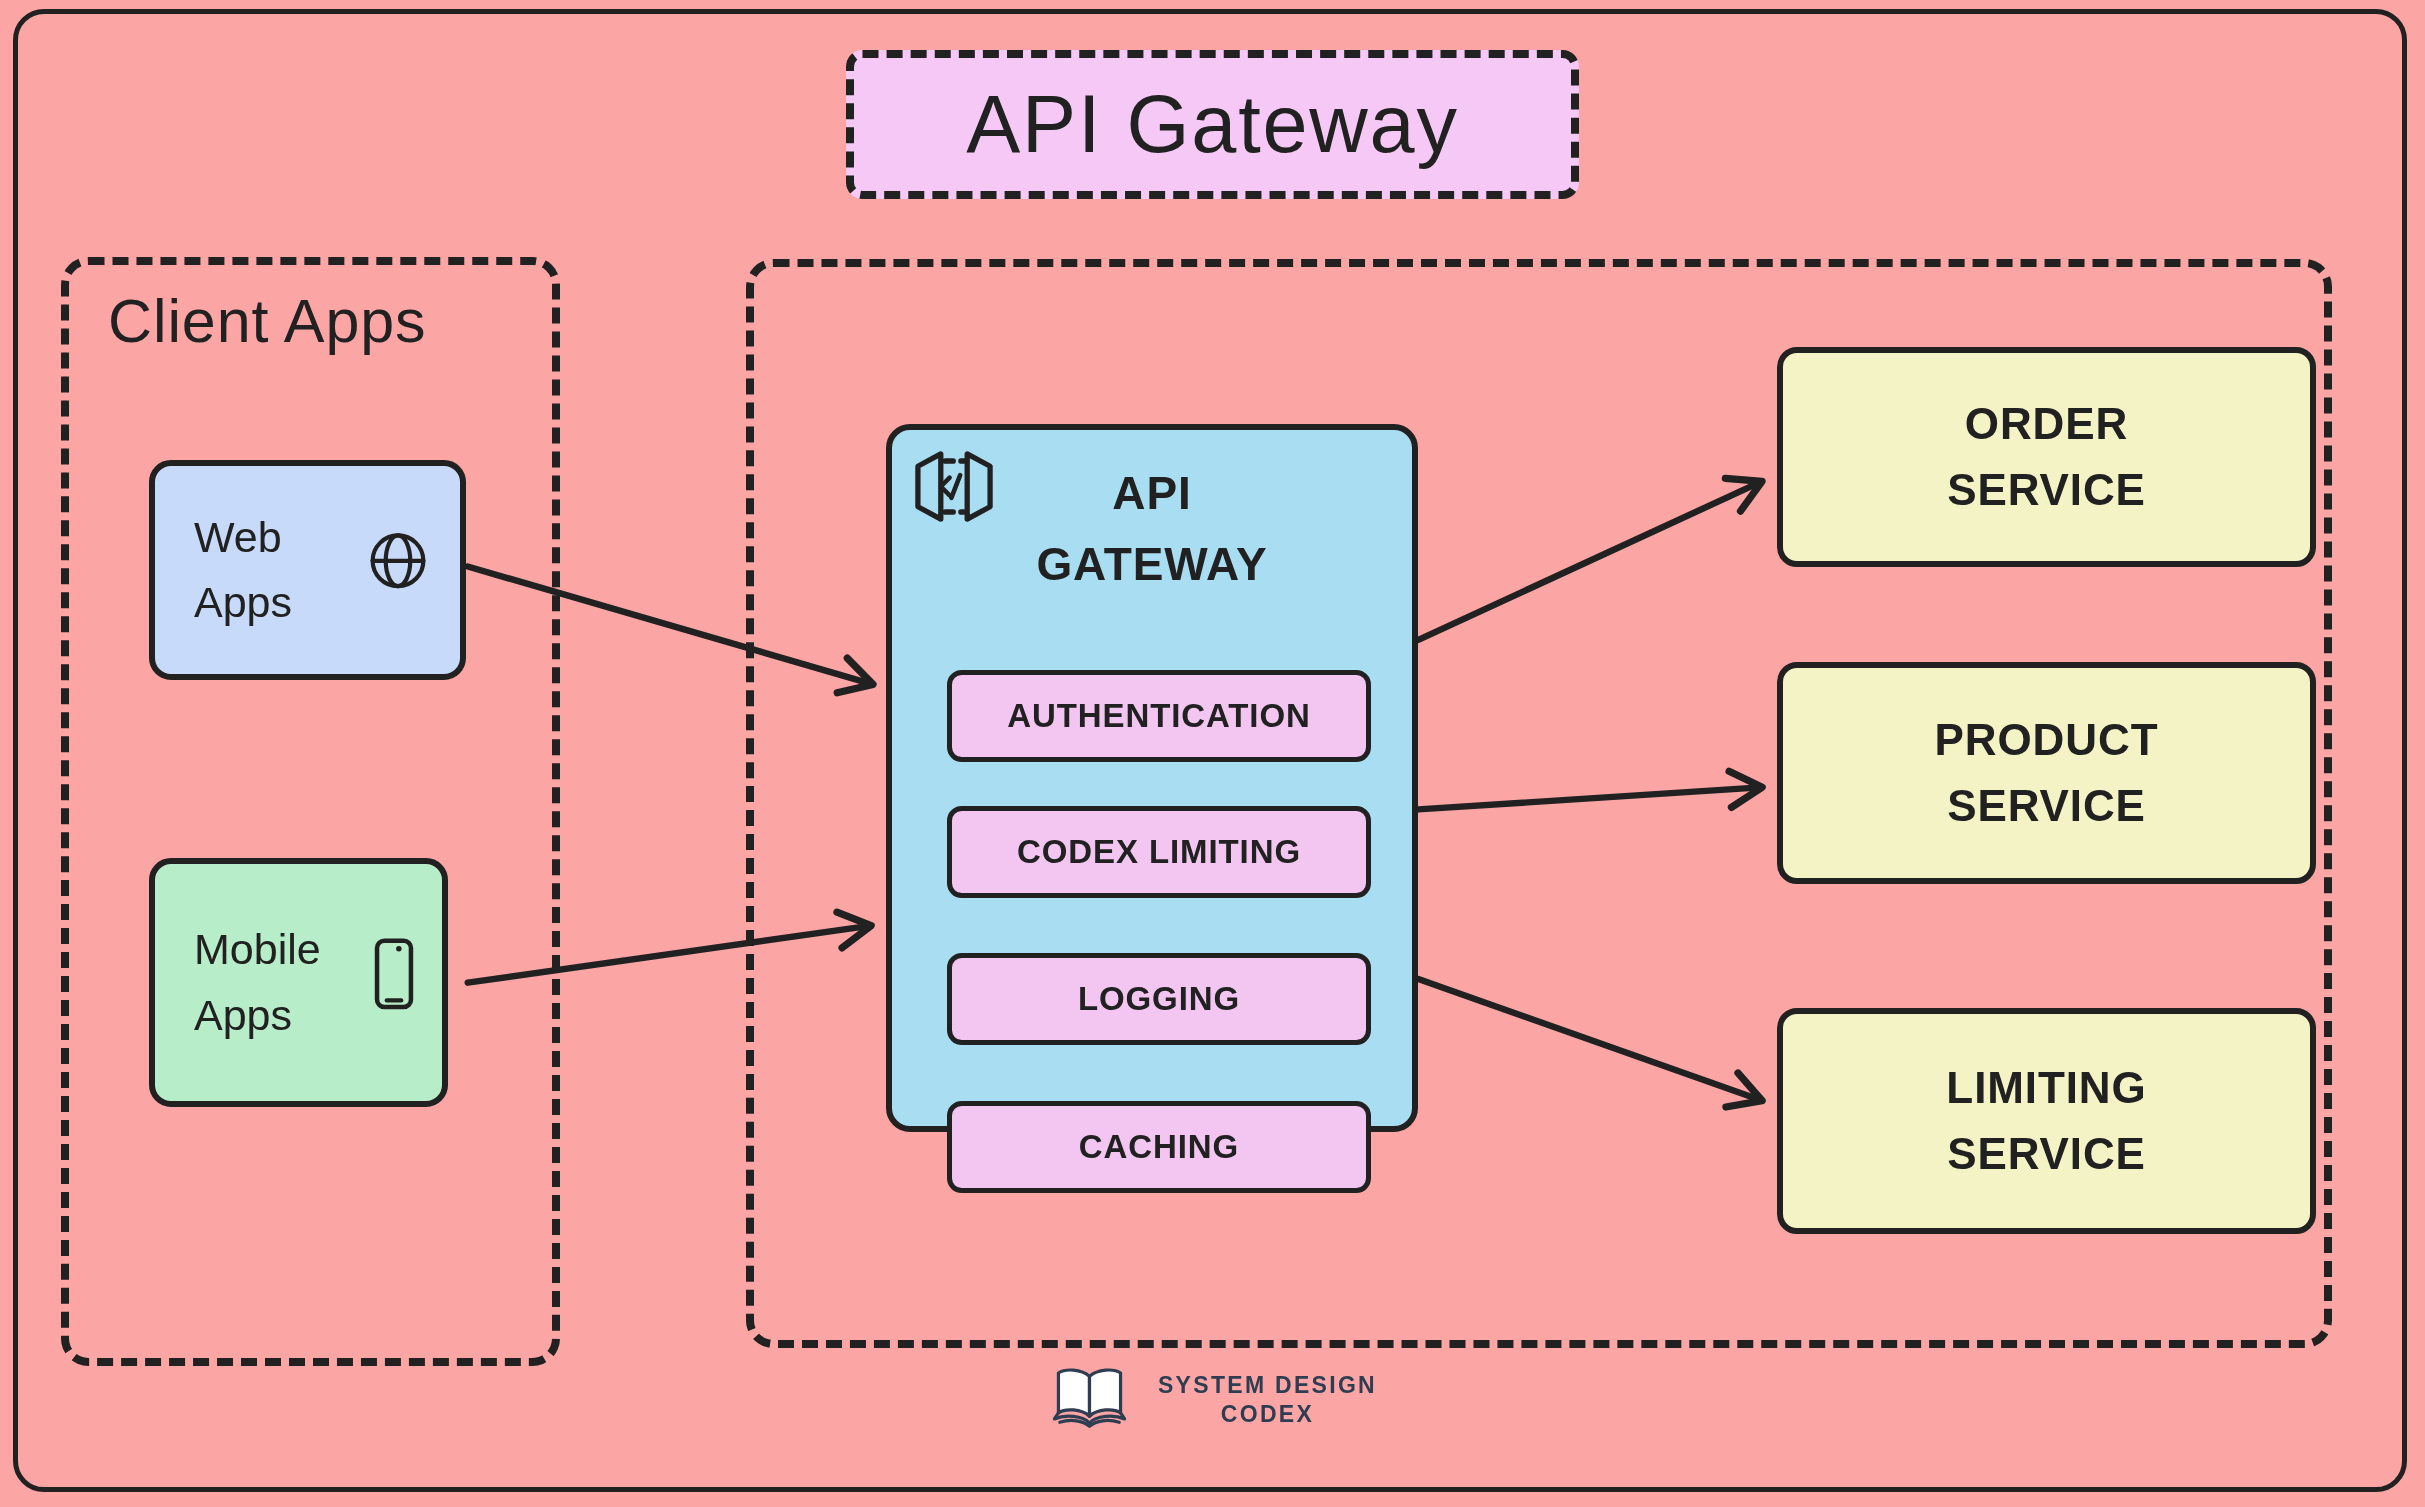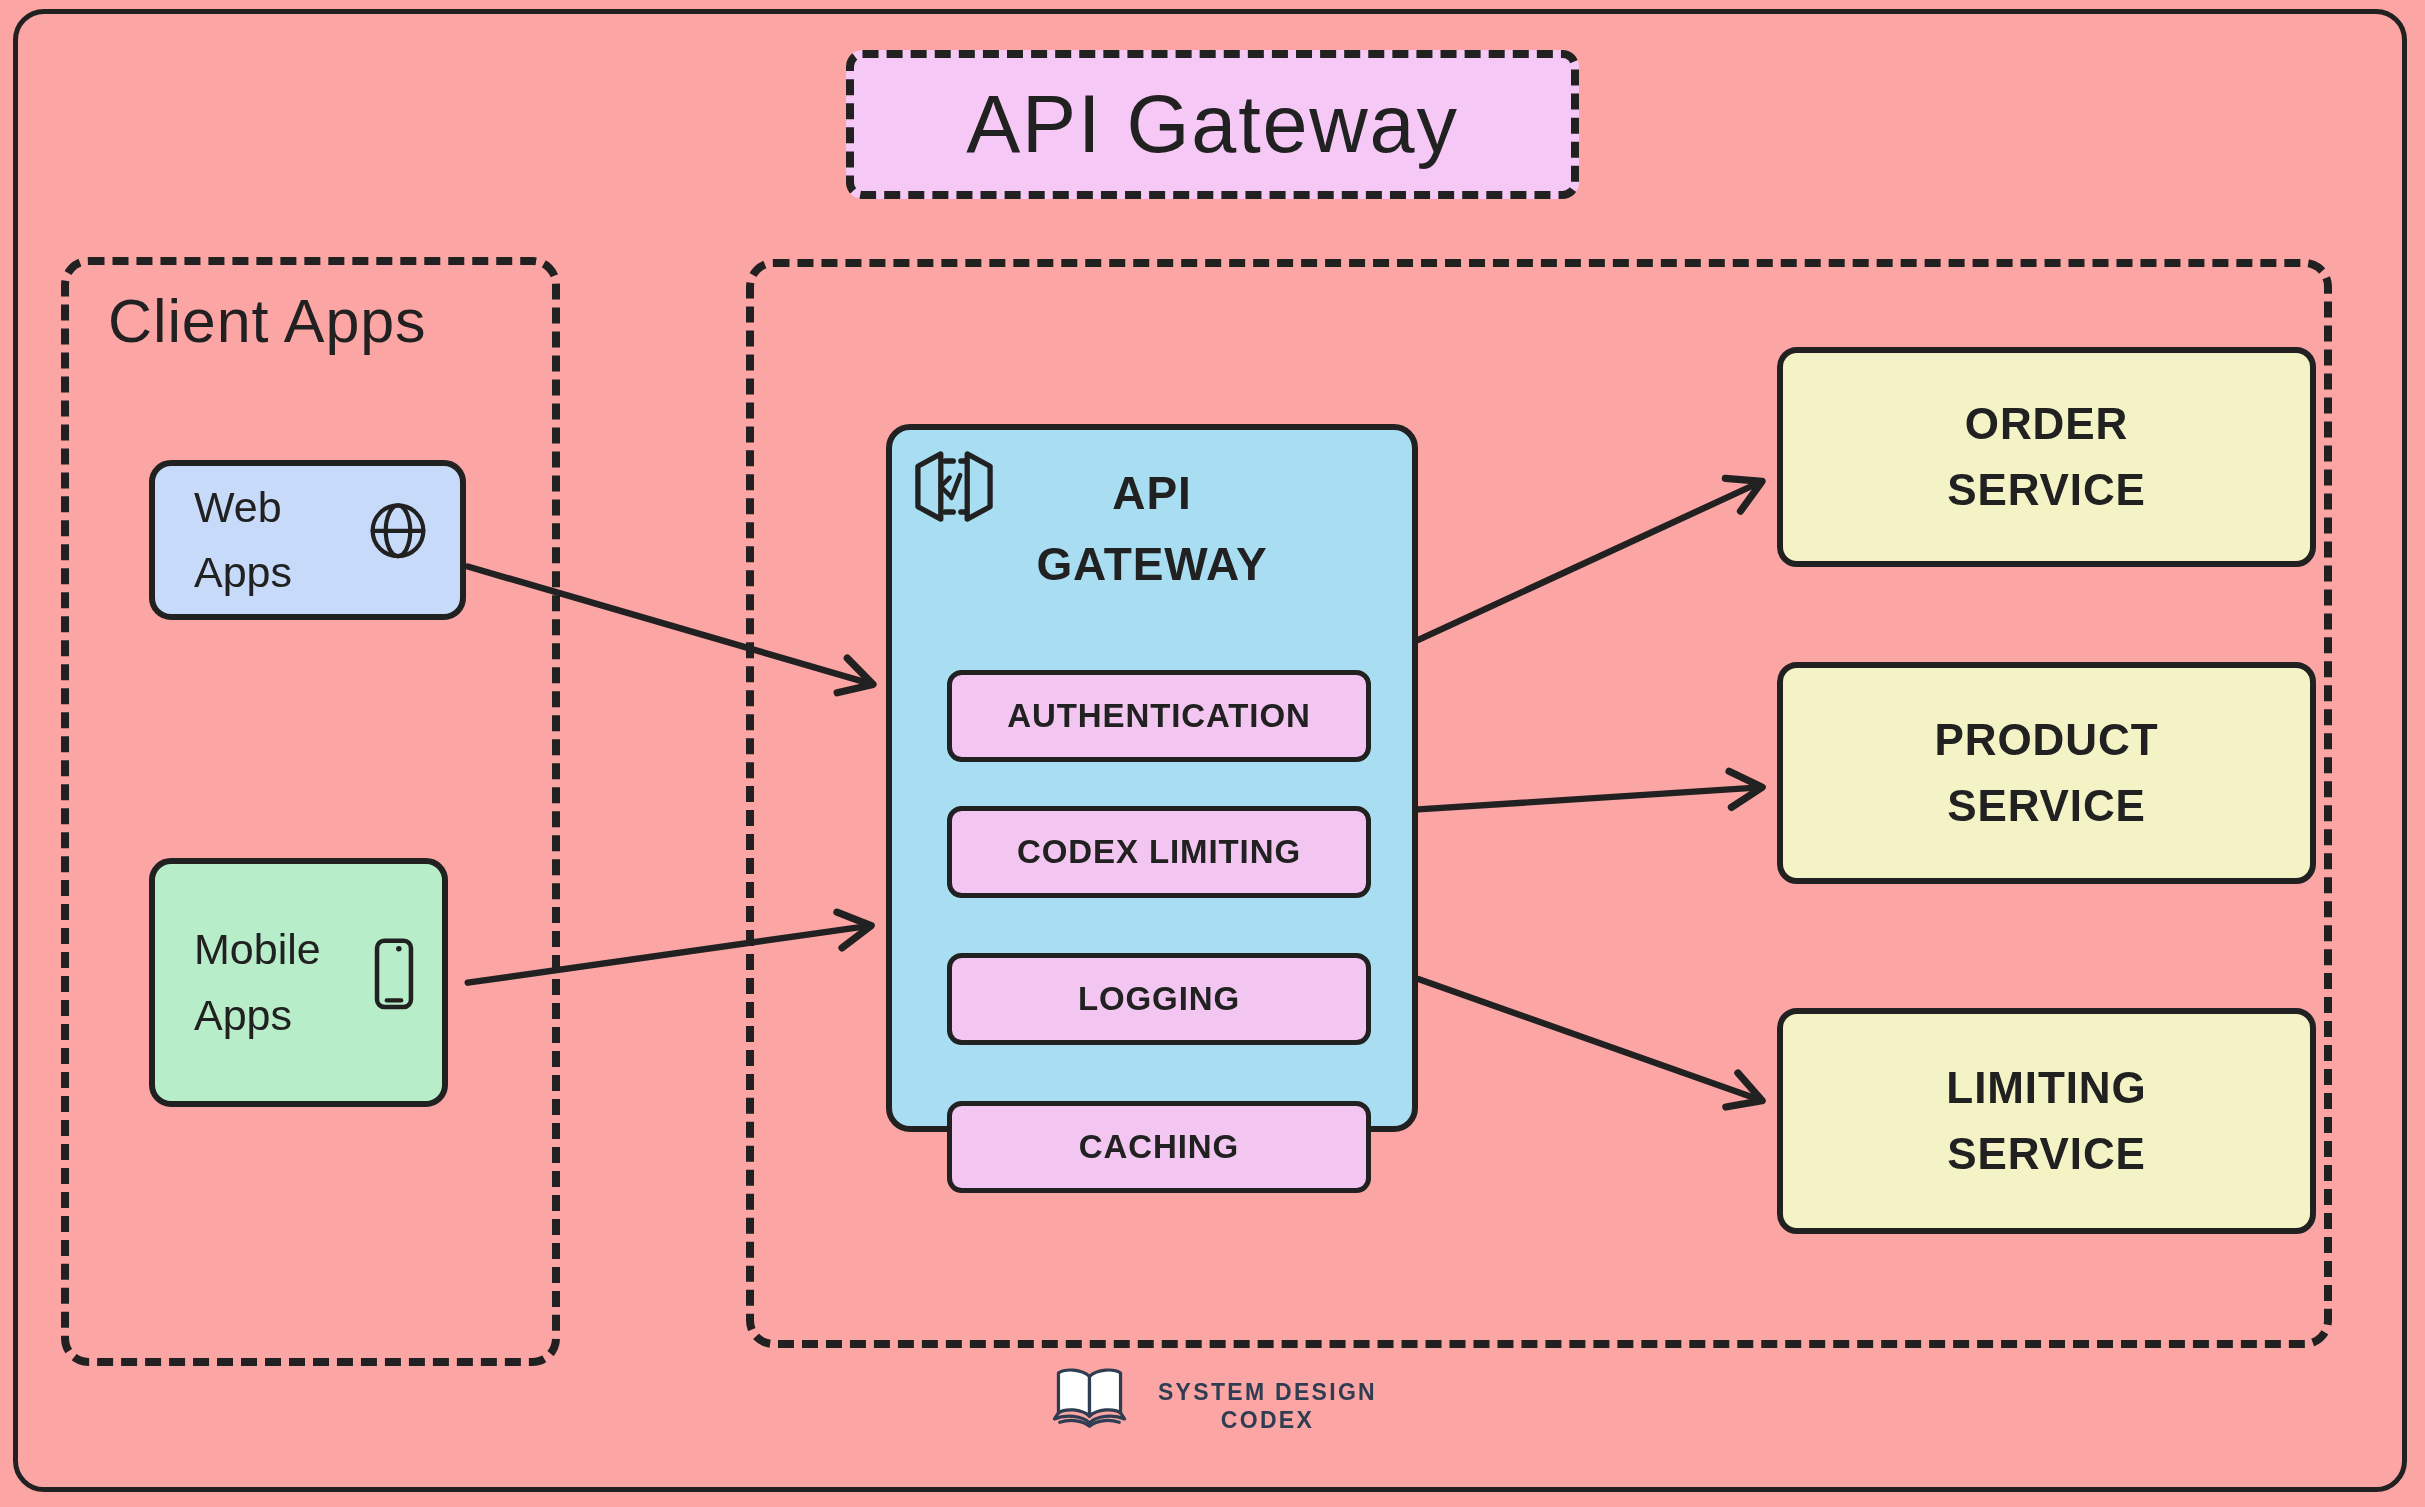--- a/index.html
+++ b/index.html
@@ -37,21 +37,21 @@
   .node{
     position:absolute;box-sizing:border-box;
     border:6.4px solid var(--stroke);border-radius:22px;
     display:flex;align-items:center;
   }
   .client-node{
     padding-left:39px;
     font-size:43px;font-weight:500;line-height:1.52;
     justify-content:flex-start;
   }
-  .web-node{left:149px;top:460px;width:317px;height:160px;background:var(--web_blue);}
+  .web-node{left:149px;top:460px;width:317px;height:220px;background:var(--web_blue);}
   .mobile-node{left:149px;top:858px;width:299px;height:249px;background:var(--mobile_green);}
   .client-node .node-icon{position:absolute;right:27.5px;top:50%;transform:translateY(-50%);}
   .gateway-node{
     left:886px;top:424px;width:532px;height:708px;
     background:var(--gateway_blue);
     border-radius:24px;
     display:block;
   }
   .gw-icon{position:absolute;left:18.3px;top:16.5px;}
   .gw-heading{
@@ -76,21 +76,21 @@
     flex-direction:column;justify-content:center;
     font-size:44px;font-weight:600;line-height:1.5;letter-spacing:0.9px;
     text-align:center;border-radius:20px;
   }
   .service-0{top:347px;height:220px;}
   .service-1{top:662px;height:222px;}
   .service-2{top:1008px;height:226px;}
   .edges-svg{position:absolute;left:0;top:0;width:2426px;height:1507px;pointer-events:none;}
   .footer{
     position:absolute;left:0;top:1364px;width:2426px;
-    display:flex;align-items:flex-end;justify-content:center;gap:28px;
+    display:flex;align-items:center;justify-content:center;gap:28px;
     color:var(--brand_navy);
   }
   .footer-text{
     display:flex;flex-direction:column;align-items:center;
     font-size:23px;font-weight:700;letter-spacing:2.3px;line-height:1.25;
   }
   .icon-stroke{stroke:var(--stroke);fill:none;stroke-linecap:round;stroke-linejoin:round;}
 </style>
 </head>
 <body>

